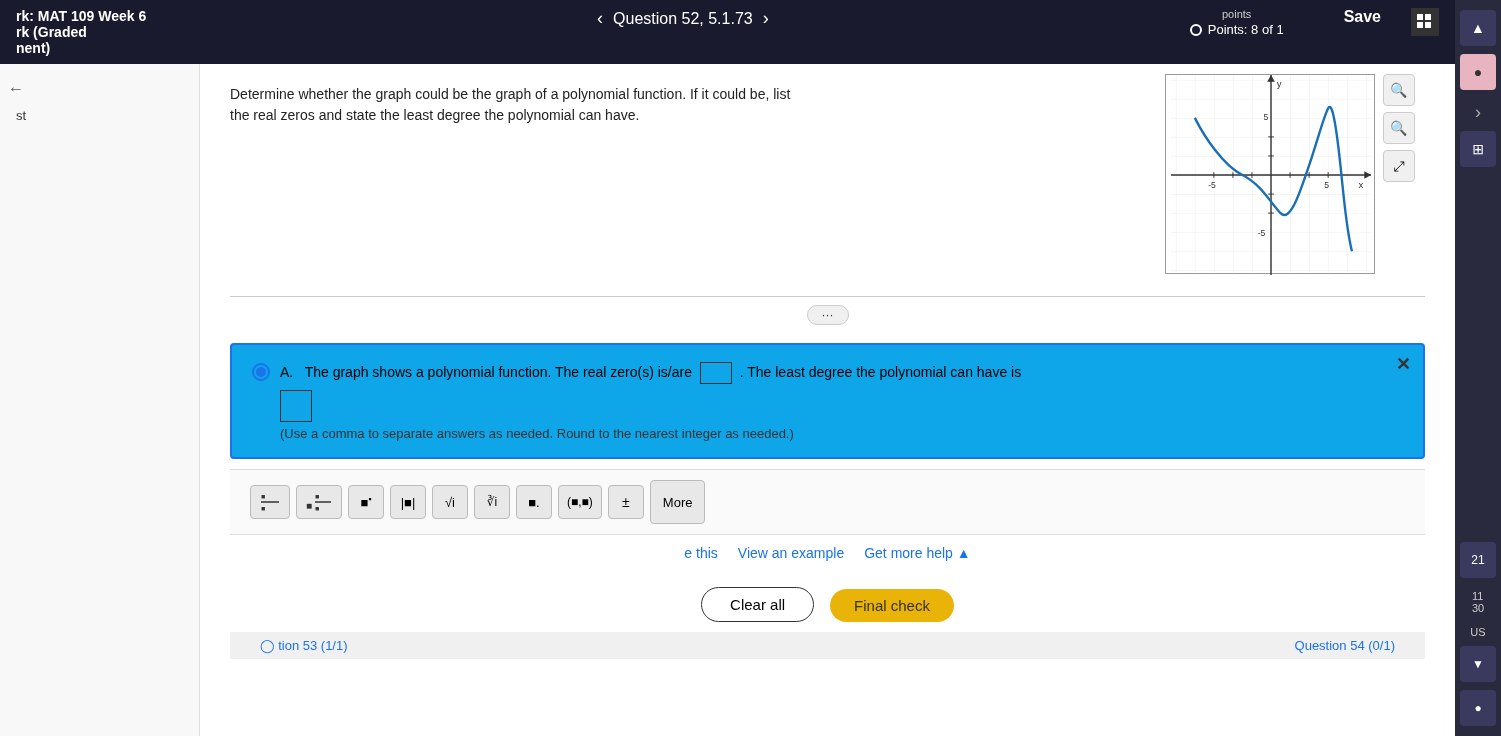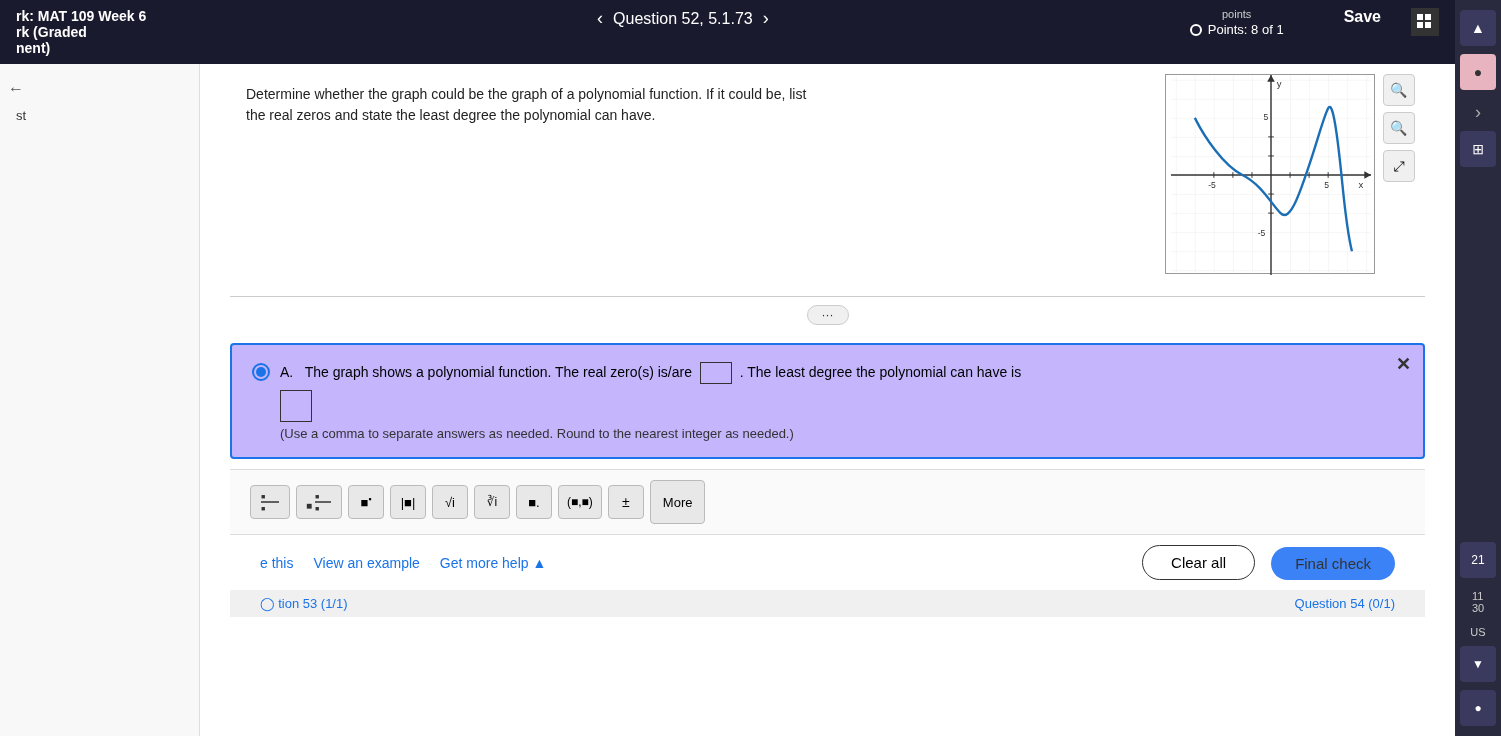--- a/index.html
+++ b/index.html
@@ -38,21 +38,21 @@
       flex-direction: column;
       padding: 10px 0;
     }
     .sidebar-item { padding: 8px 16px; font-size: 13px; color: #333; cursor: pointer; }
 
     
     .content-area { display: flex; flex: 1; }
     .question-panel { flex: 1; padding: 20px 30px; position: relative; }
     
     
-    .question-text { font-size: 14px; color: #222; line-height: 1.5; max-width: 580px; margin-left: 16px; }
+    .question-text { font-size: 14px; color: #222; line-height: 1.5; max-width: 580px; }
     
     
     .graph-container {
       position: absolute;
       top: 10px;
       right: 80px;
       width: 210px;
       height: 200px;
     }
     .graph-tools {
@@ -101,21 +101,21 @@
       cursor: pointer;
       color: #333;
     }
 
     
     .answer-section {
       border: 2px solid #1a73e8;
       border-radius: 4px;
       padding: 16px 20px;
       margin: 10px 0;
-      background: #c4b5fd;
+      background: #0ea5e9;
       position: relative;
     }
     .option-row { display: flex; align-items: flex-start; gap: 10px; }
     .radio-btn {
       width: 18px; height: 18px;
       border-radius: 50%;
       border: 2px solid #1a73e8;
       display: inline-flex;
       align-items: center;
       justify-content: center;
@@ -178,37 +178,38 @@
 
     
     .bottom-bar {
       display: flex;
       align-items: center;
       padding: 10px 30px;
       gap: 26px;
       border-top: 1px solid #ddd;
       background: #fff;
       justify-content: space-between;
+      flex-direction: column;
     }
     .bottom-links { display: flex; gap: 20px; align-items: center; }
     .bottom-link { font-size: 14px; color: #1a73e8; cursor: pointer; text-decoration: none; }
     .bottom-actions { display: flex; gap: 16px; align-items: flex-end; }
     .clear-all-btn {
       border: 1px solid #333;
       border-radius: 20px;
       background: white;
       padding: 8px 28px;
       font-size: 15px;
       cursor: pointer;
       font-weight: 500;
     }
     .final-check-btn {
       border: none;
       border-radius: 20px;
-      background: #3b82f6;
+      background: #eab308;
       padding: 8px 24px;
       font-size: 15px;
       cursor: pointer;
       font-weight: 500;
       color: #333;
     }
 
     
     .footer-nav {
       display: flex;

